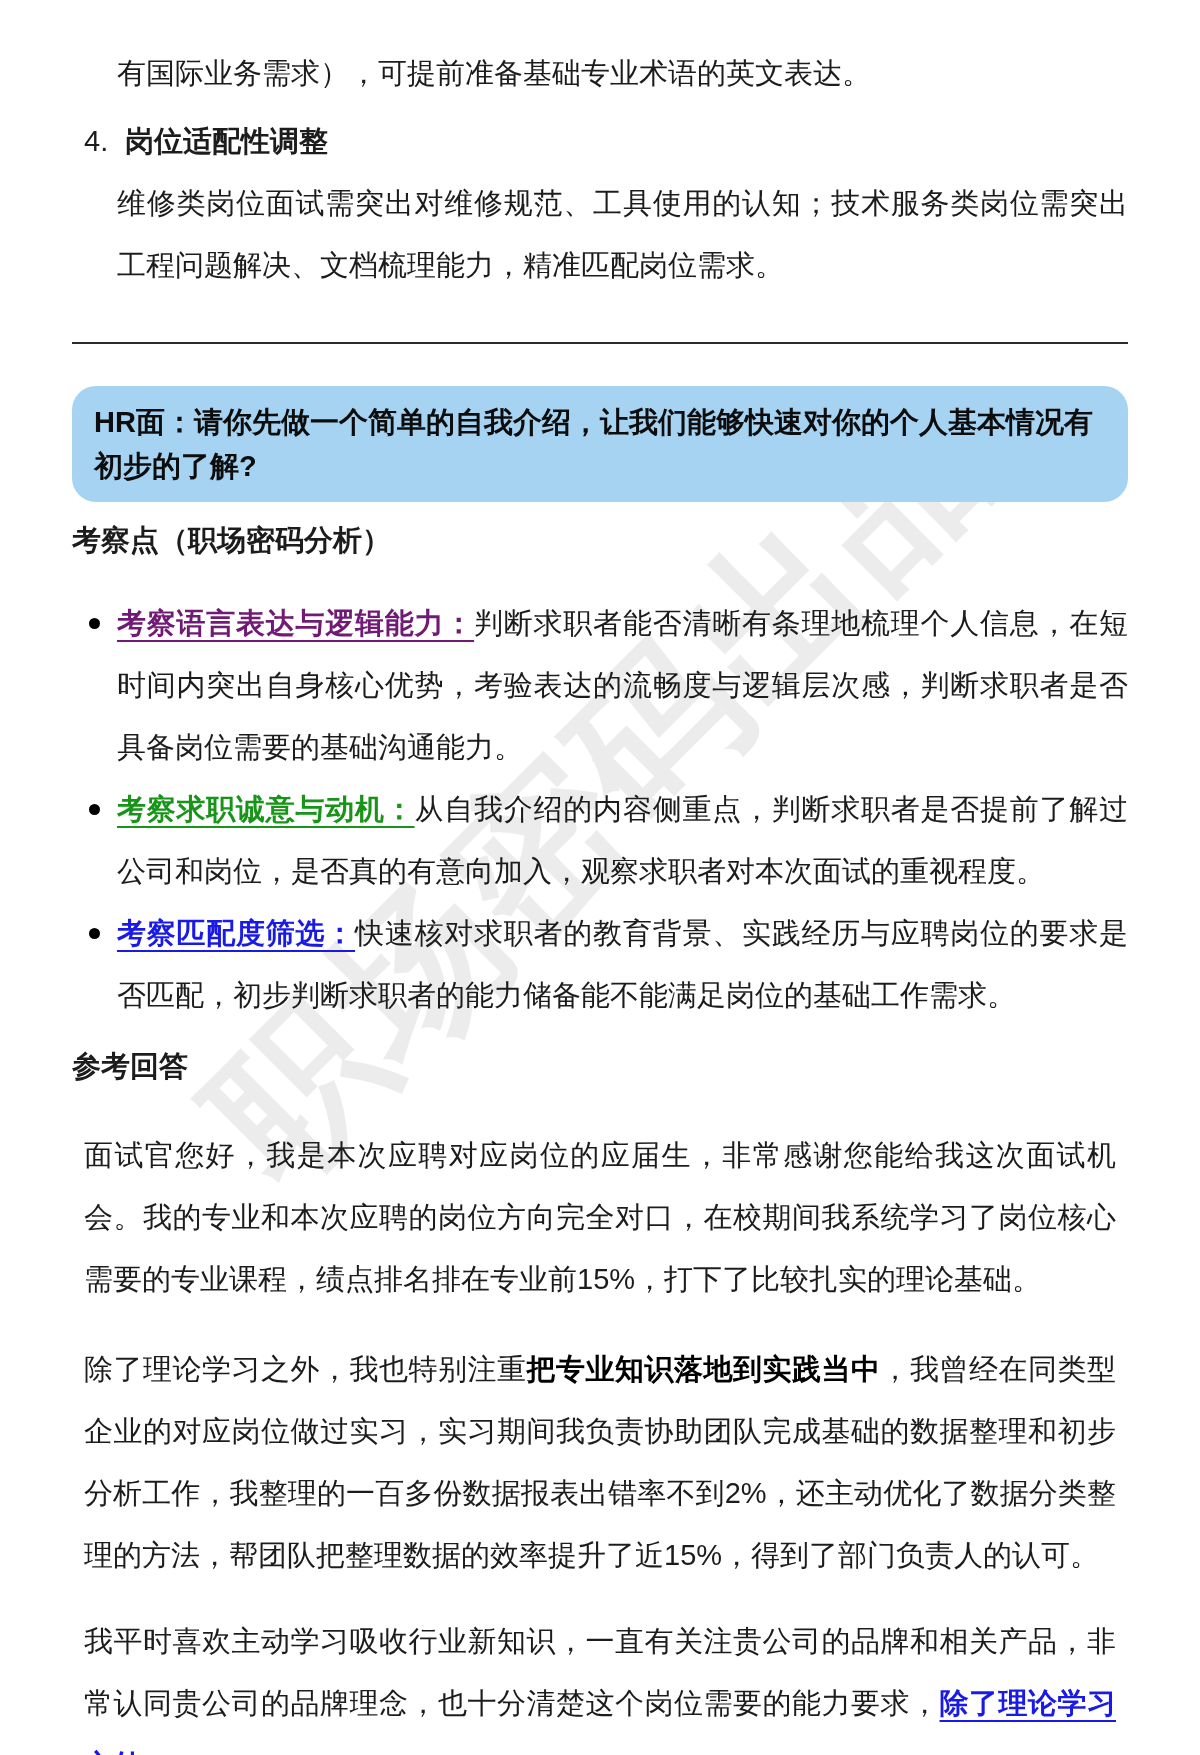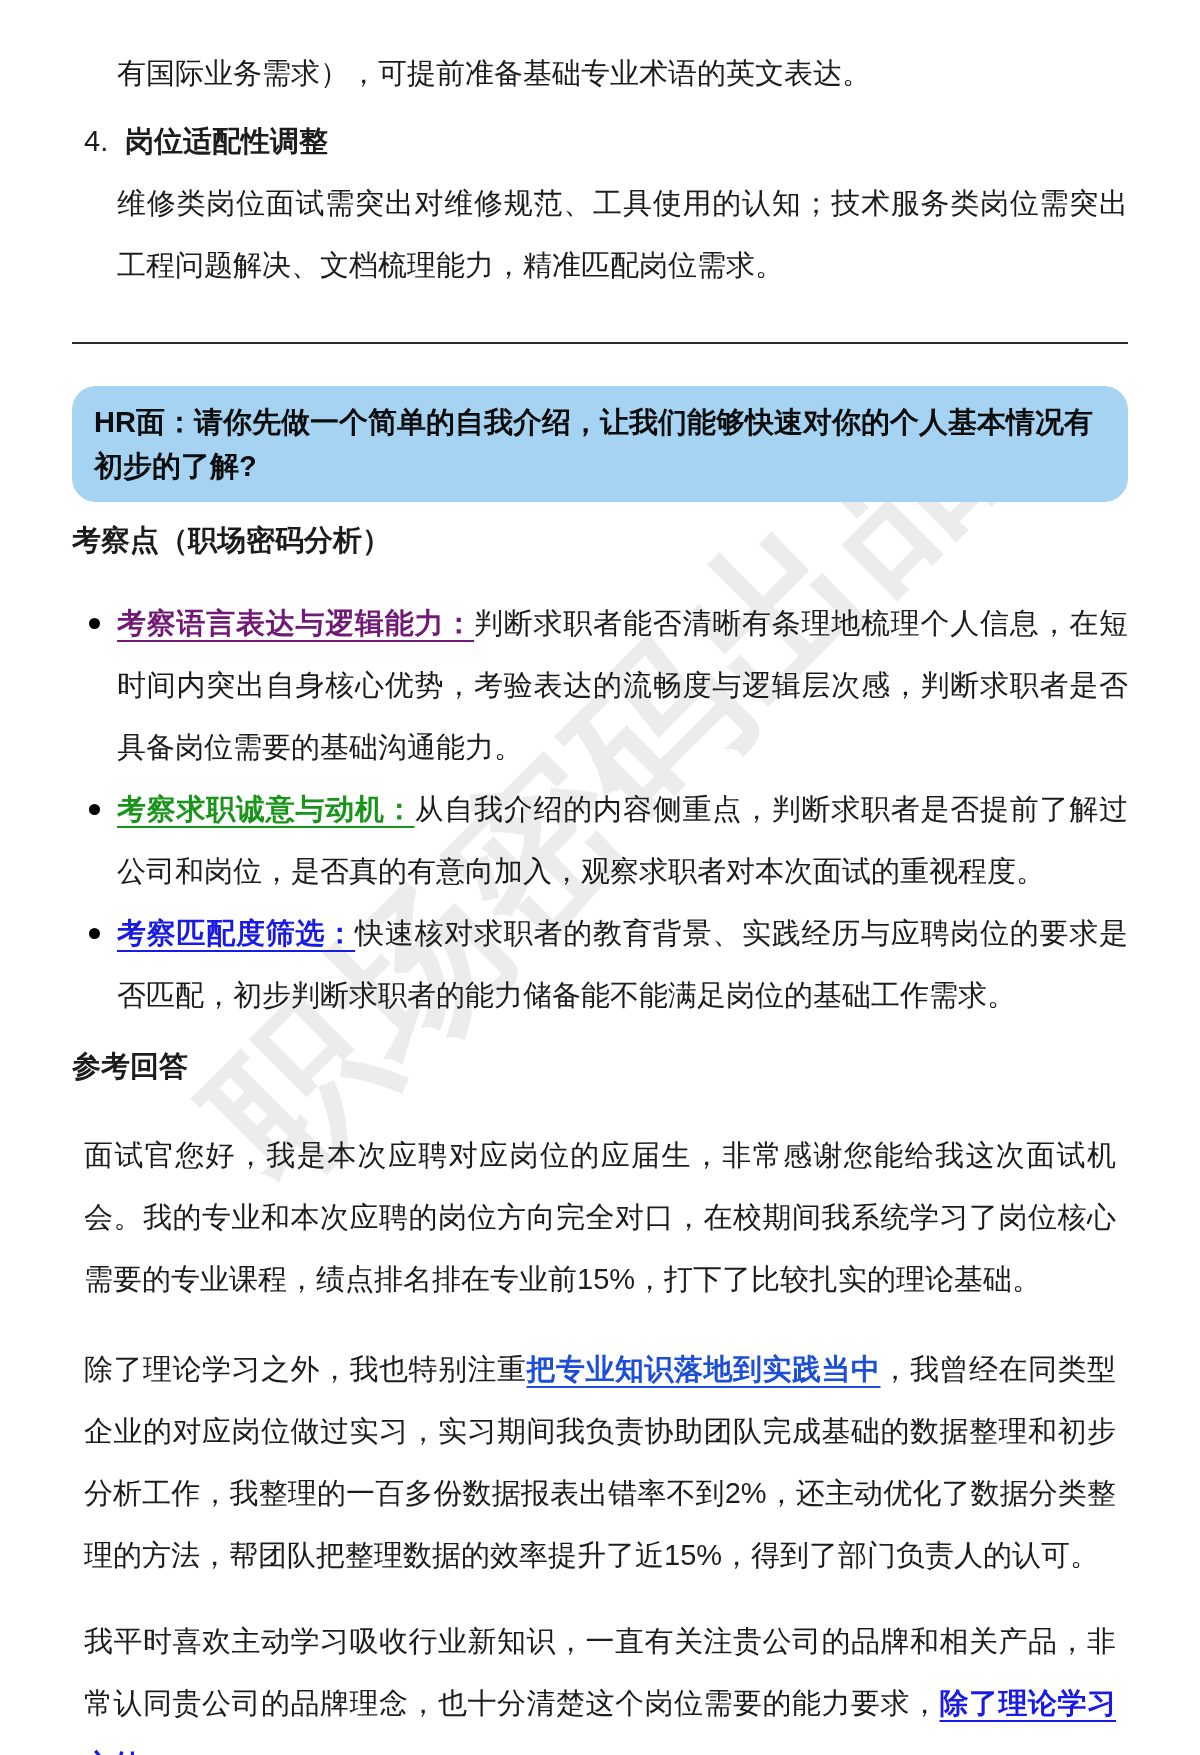--- a/index.html
+++ b/index.html
@@ -98,22 +98,21 @@
   .answer-heading{
     margin-top:18px;
     font-size:29px;
     font-weight:bold;
     line-height:44px;
   }
   .para{margin:12px;font-size:29px;line-height:62px;text-align:justify;}
   .para.first{margin-top:36px;}
   .para.second{margin-top:16px;}
   .inline-red{
-    color:#1d4ed8;font-weight:bold;
-    text-decoration:underline;
+    color:#000000;font-weight:bold;
     text-decoration-thickness:2px;
     text-underline-offset:7px;
   }
   .inline-blue{
     color:#1a1ae6;font-weight:bold;
     text-decoration:underline;
     text-decoration-thickness:2px;
     text-underline-offset:7px;
   }
   .footer{

